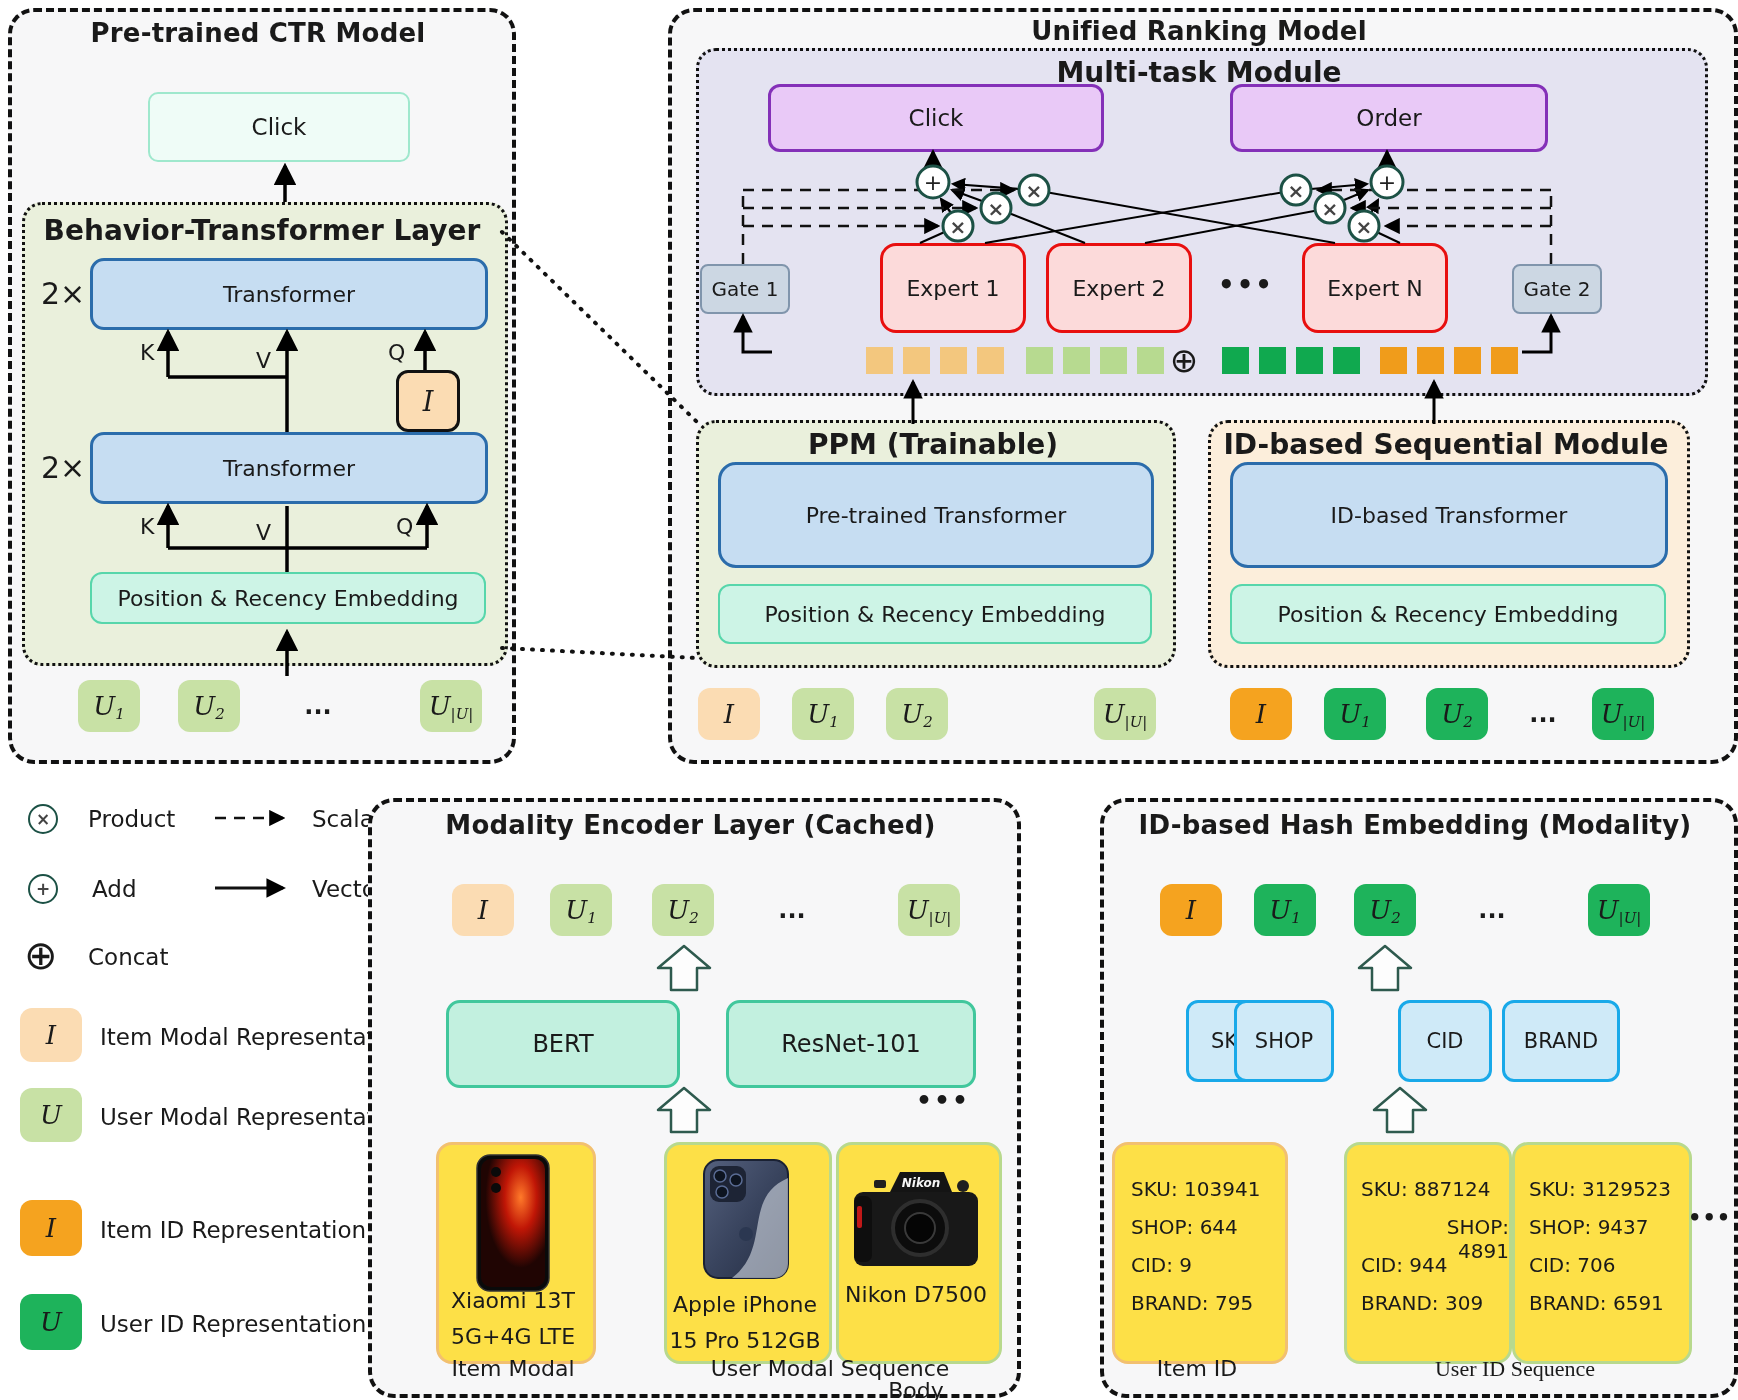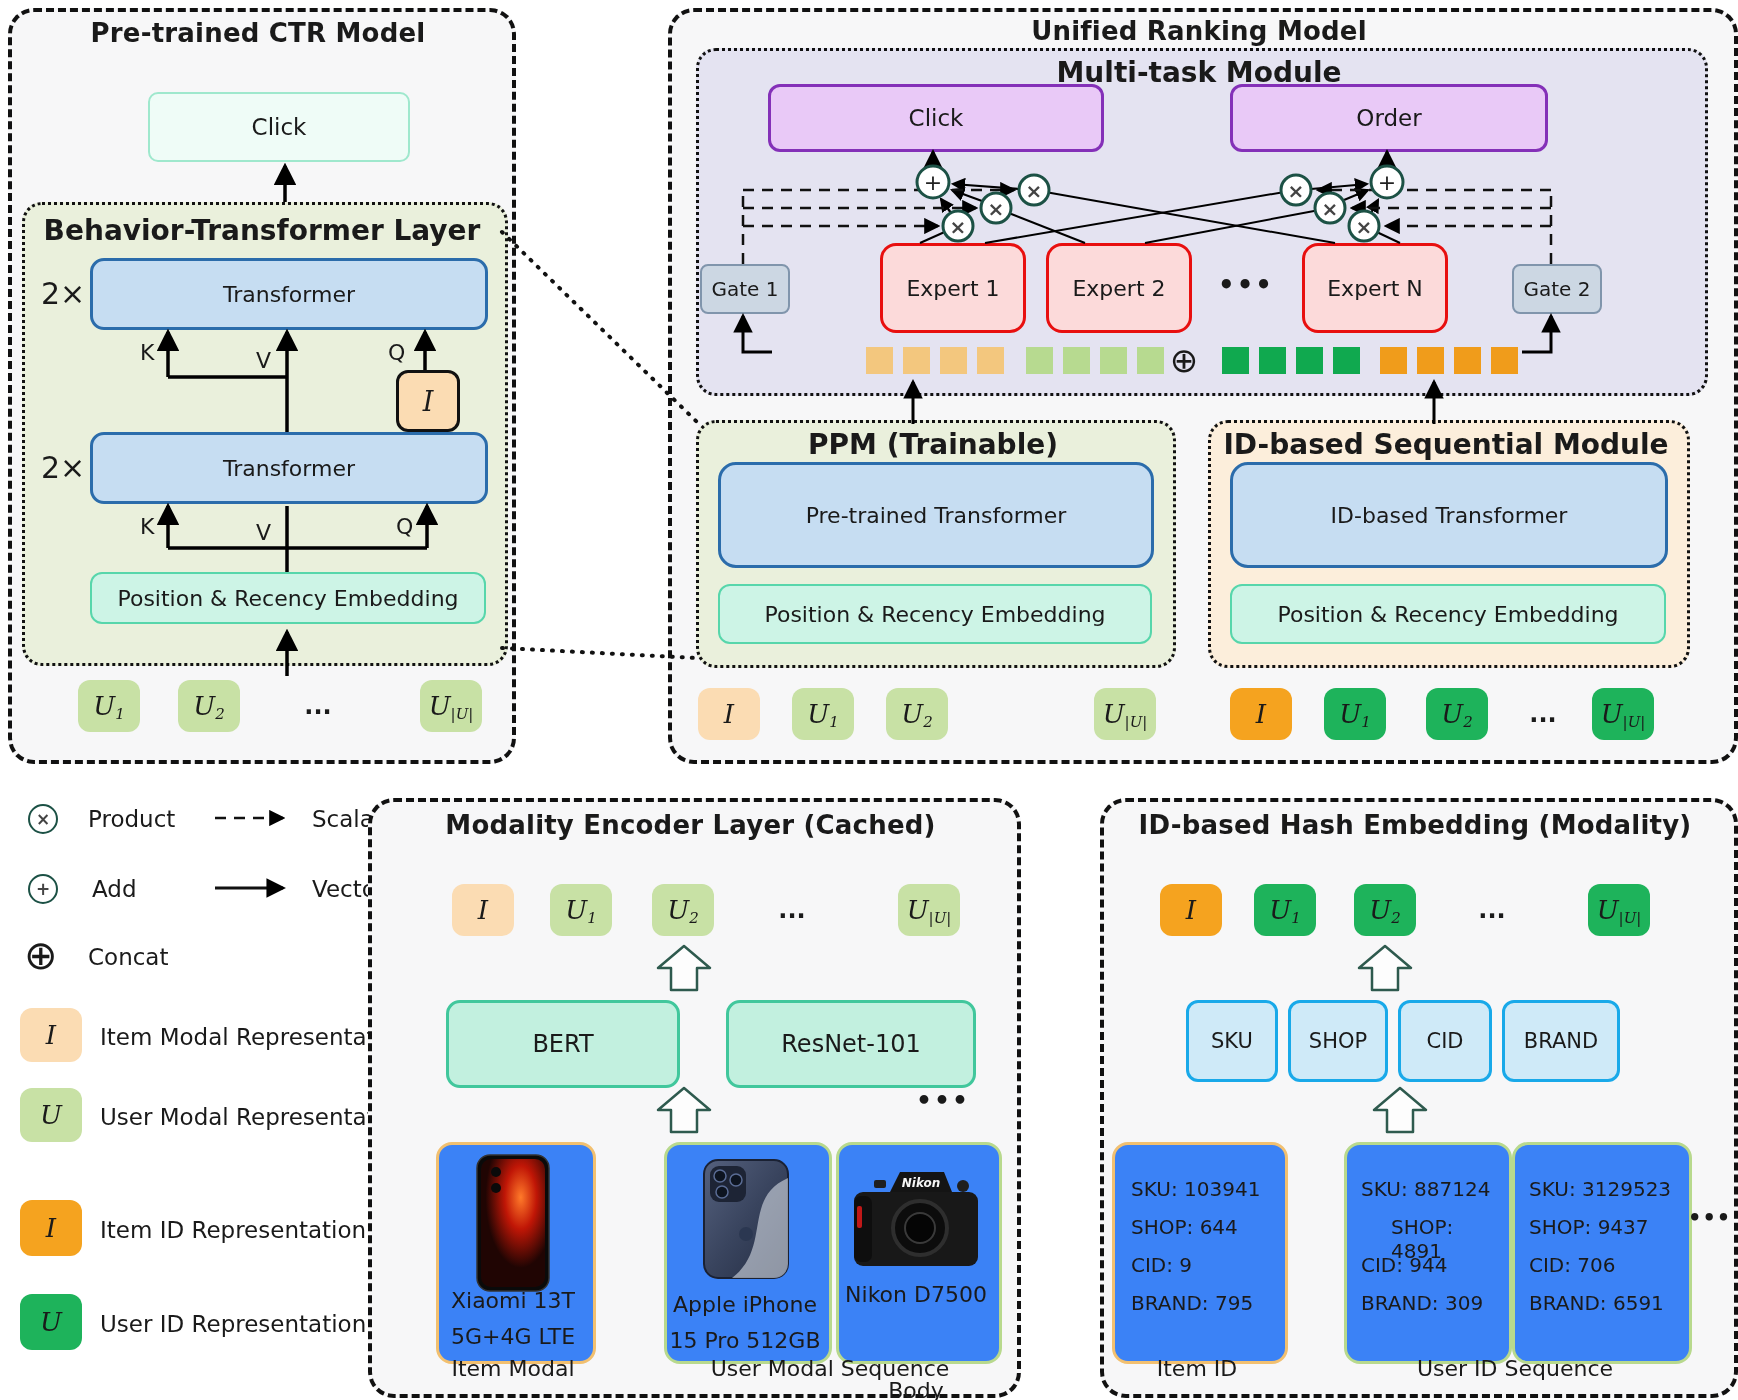--- a/index.html
+++ b/index.html
@@ -16,21 +16,21 @@
   .tok .ts{font-size:15px;margin-top:16px;}
   .dots{position:absolute;font-size:24px;font-weight:bold;text-align:center;}
   .blue{background:#c6ddf2;border:3px solid #2b6cab;border-radius:14px;font-size:22px;}
   .mint{background:#cdf4e6;border:2.5px solid #57d6ab;border-radius:12px;font-size:22px;}
   .mintenc{background:#c2f0df;border:3px solid #41c79c;border-radius:14px;font-size:24px;}
   .purple{background:#e9c9f7;border:3.5px solid #8430b8;border-radius:12px;font-size:23px;}
   .gate{background:#ccd7e3;border:2.5px solid #8095ac;border-radius:8px;font-size:20px;}
   .expert{background:#fcdada;border:3.5px solid #e80f0f;border-radius:16px;font-size:22px;}
   .sq{position:absolute;width:27px;height:27px;top:347px;}
   .field{background:#cfeaf8;border:3px solid #19a9e9;border-radius:12px;font-size:21px;}
-  .card{position:absolute;border-radius:16px;background:#3b82f6;}
+  .card{position:absolute;border-radius:16px;background:#fde047;text-align:right;}
   .kvq{position:absolute;font-size:22px;}
   .repeat{position:absolute;font-size:30px;}
   .cap{position:absolute;font-size:22px;text-align:center;}
   .legtxt{position:absolute;font-size:23px;}
   .legcirc{position:absolute;width:26px;height:26px;border:2.5px solid #1c5145;border-radius:50%;
            display:flex;align-items:center;justify-content:center;font-size:17px;font-weight:bold;color:#444;background:#fff;}
   svg text{font-family:"DejaVu Sans","Liberation Sans",sans-serif;}
 </style>
 </head>
 <body>
@@ -270,21 +270,21 @@
     <span>U</span>
     <span class="ts">2</span>
   </div>
 <div class="dots" style="left:1462px;top:896px;width:60px;">...</div>
 <div class="tok" style="left:1588px;top:884px;background:#1eb35b;">
     <span>U</span>
     <span class="ts">|U|</span>
   </div>
 
 <div class="box field" style="left:1186px;top:1000px;width:86px;height:76px;">SKU</div>
-<div class="box field" style="left:1288px;top:1000px;width:94px;height:76px;text-align:center;">SHOP</div>
+<div class="box field" style="left:1234px;top:1000px;width:94px;height:76px;text-align:center;">SHOP</div>
 <div class="box field" style="left:1398px;top:1000px;width:88px;height:76px;">CID</div>
 <div class="box field" style="left:1502px;top:1000px;width:112px;height:76px;">BRAND</div>
 
 <div class="card" style="left:1112px;top:1142px;width:170px;height:216px;border:3px solid #f2c070;font-size:20px;">
   <div class="abs" style="left:16px;top:32px;">SKU: 103941</div>
   <div class="abs" style="left:16px;top:70px;">SHOP: 644</div>
   <div class="abs" style="left:16px;top:108px;">CID: 9</div>
   <div class="abs" style="left:16px;top:146px;">BRAND: 795</div>
 </div>
 <div class="card" style="left:1344px;top:1142px;width:162px;height:216px;border:3px solid #b8d98d;font-size:20px;">
@@ -294,21 +294,21 @@
   <div class="abs" style="left:14px;top:146px;">BRAND: 309</div>
 </div>
 <div class="card" style="left:1512px;top:1142px;width:174px;height:216px;border:3px solid #b8d98d;font-size:20px;">
   <div class="abs" style="left:14px;top:32px;">SKU: 3129523</div>
   <div class="abs" style="left:14px;top:70px;">SHOP: 9437</div>
   <div class="abs" style="left:14px;top:108px;">CID: 706</div>
   <div class="abs" style="left:14px;top:146px;">BRAND: 6591</div>
 </div>
 <div class="dots" style="left:1688px;top:1206px;width:40px;font-size:21px;letter-spacing:1px;">•••</div>
 <div class="cap" style="left:1112px;top:1356px;width:170px;">Item ID</div>
-<div class="cap" style="left:1344px;top:1356px;width:342px;">User ID Sequence</div>
+<div class="cap" style="left:1344px;top:1356px;width:342px;font-family:Liberation Serif, serif;">User ID Sequence</div>
 
 <svg class="abs" style="left:0;top:0;z-index:9;pointer-events:none;" width="1738" height="1400" viewBox="0 0 1738 1400">
   <defs>
     <marker id="arr" viewBox="0 0 10 10" refX="8.5" refY="5" markerWidth="6.5" markerHeight="6.5" orient="auto-start-reverse">
       <path d="M0,0 L10,5 L0,10 z" fill="#000"></path>
     </marker>
   </defs>
 
   <g stroke="#000" stroke-width="3.5" fill="none">
     <path d="M285,202 L285,166" marker-end="url(#arr)"></path>

